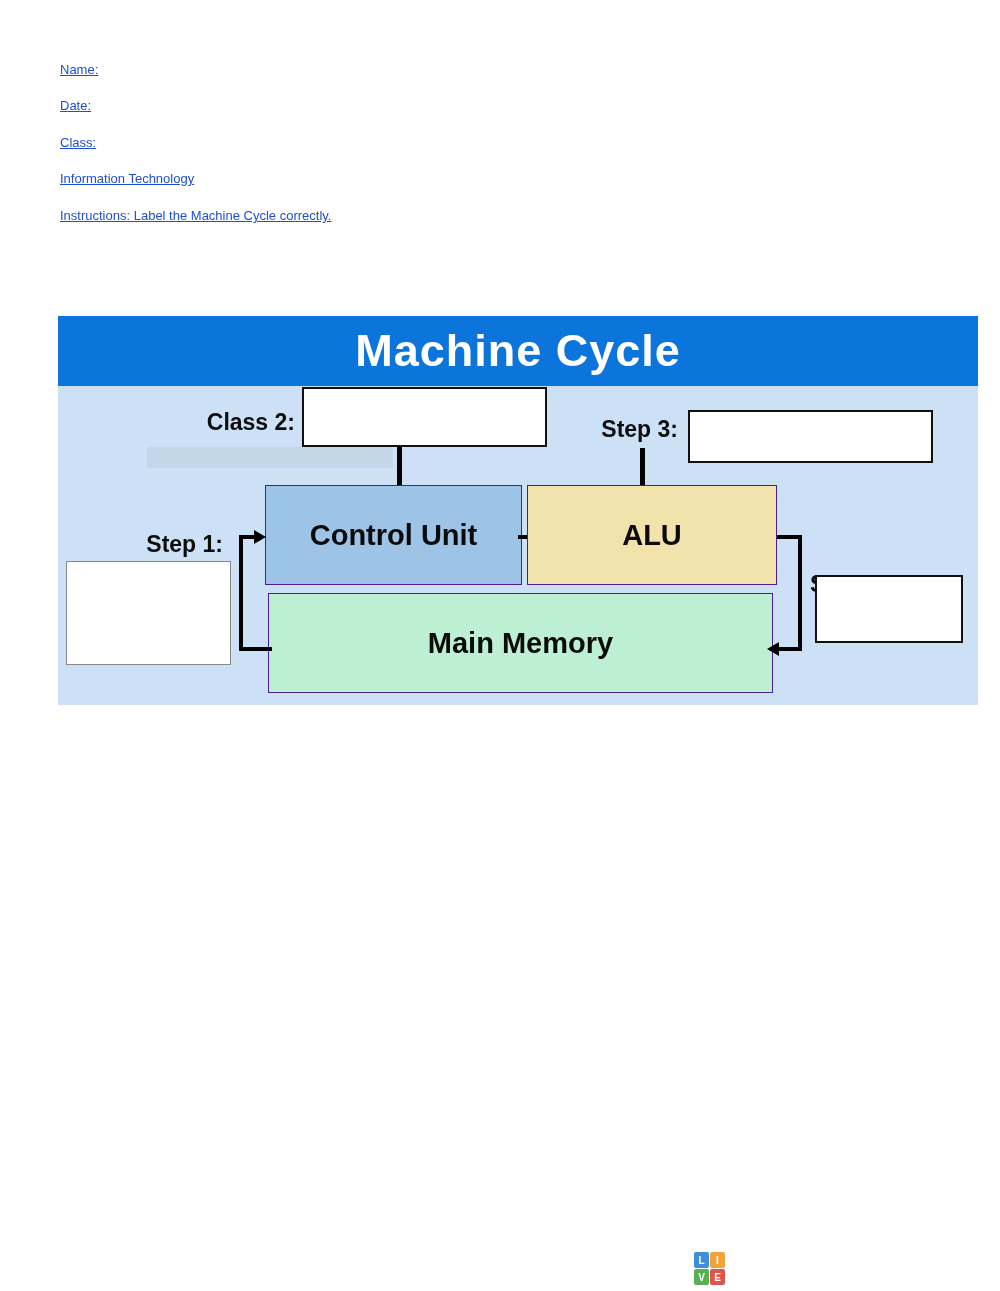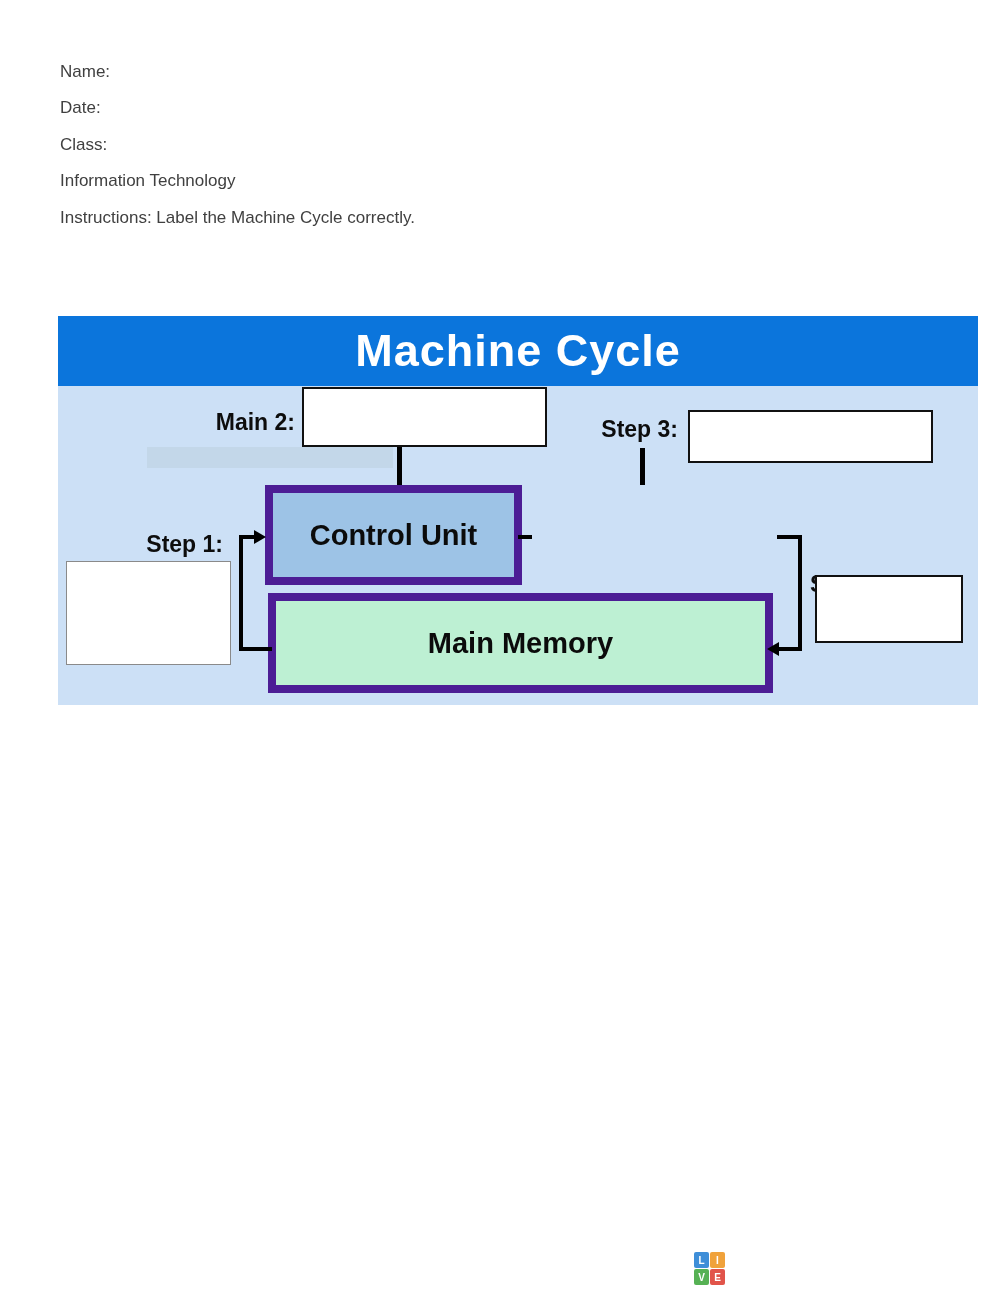--- a/index.html
+++ b/index.html
@@ -8,21 +8,21 @@
     width: 1000px; height: 1291px;
     position: relative;
     font-family: "Liberation Sans", sans-serif;
     color: #212121;
     overflow: hidden;
   }
 
   
   .hdr-line {
     position: absolute; left: 60px;
-    font-size: 17px; color: #404040;
+    font-size: 13px; color: #1d4ed8; text-decoration: underline;
   }
 
   
   .diagram {
     position: absolute; left: 58px; top: 316px;
     width: 920px; height: 389px;
   }
   .diagram-titlebar {
     position: absolute; left: 0; top: 0;
     width: 920px; height: 70px;
@@ -54,21 +54,21 @@
   .bordered-black { border: 2px solid #111; }
   .bordered-grey  { border: 1px solid #8a8a8a; }
 
   .erased-strip {
     position: absolute;
     background: #c3d7e9;
   }
 
   .big-box {
     position: absolute;
-    border: 8px solid #4c1d95;
+    border: 1px solid #4c1d95;
     display: flex; align-items: center; justify-content: center;
     font-weight: bold; font-size: 29px; color: #0b0b0b;
   }
   .box-cu   { background: #9dc3e6; }
   .box-alu  { background: #f2e3ad; }
   .box-mem  { background: #bdf0d3; }
 
   .conn { position: absolute; background: #000; }
 
   .arrow-right {
@@ -120,33 +120,36 @@
 <div class="hdr-line" style="top:208px">Instructions: Label the Machine Cycle correctly.</div>
 
 <div class="diagram">
 
   <div class="diagram-titlebar">
     <span class="diagram-title">Machine Cycle</span>
   </div>
 
   <div class="diagram-body">
 
-    <div class="step-label" style="left:100px; top:23px; width:137px; text-align:right;">Main 2:</div>
+    <div class="step-label" style="left:100px; top:23px; width:137px; text-align:right;">Class 2:</div>
     <input class="answer-box bordered-black" style="left: 244px; top: 1px; width: 245px; height: 60px;" type="text" value="">
     <div class="erased-strip" style="left:89px; top:61px; width:246px; height:21px;"></div>
     <div class="conn" style="left:339px; top:61px; width:5px; height:38px;"></div>
 
     <div class="step-label" style="left:500px; top:30px; width:120px; text-align:right;">Step 3:</div>
     <input class="answer-box bordered-black" style="left: 630px; top: 24px; width: 245px; height: 53px;" type="text" value="">
     <div class="conn" style="left:582px; top:62px; width:5px; height:37px;"></div>
 
     <div class="big-box box-cu" style="left:207px; top:99px; width:257px; height:100px;">
       <span>Control Unit</span>
     </div>
     <div class="conn" style="left:460px; top:149px; width:14px; height:4px;"></div>
+    <div class="big-box box-alu" style="left:469px; top:99px; width:250px; height:100px;">
+      <span>ALU</span>
+    </div>
 
     <div class="big-box box-mem" style="left:210px; top:207px; width:505px; height:100px;">
       <span>Main Memory</span>
     </div>
 
     <div class="step-label" style="left:20px; top:145px; width:145px; text-align:right;">Step 1:</div>
     <input class="answer-box bordered-grey" style="left: 8px; top: 175px; width: 165px; height: 104px;" type="text" value="">
 
     <div class="conn" style="left:181px; top:261px; width:33px; height:4px;"></div>
     <div class="conn" style="left:181px; top:149px; width:4px; height:116px;"></div>

